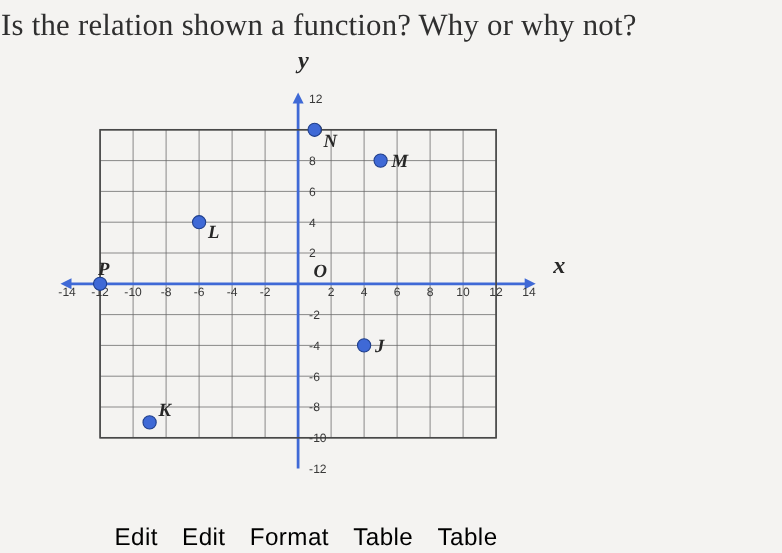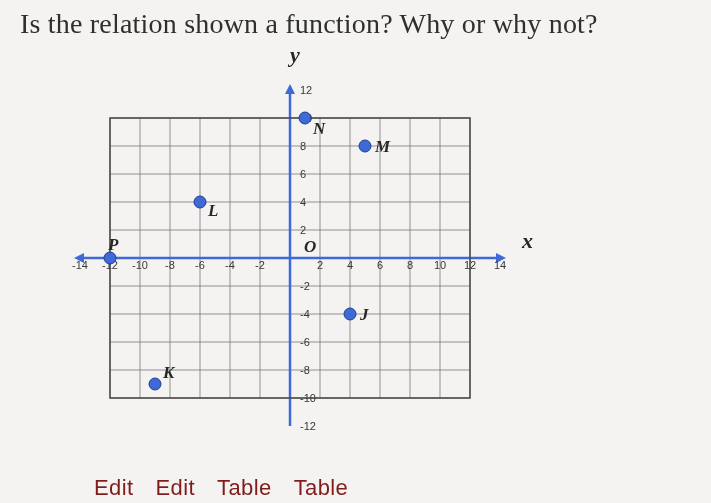--- a/index.html
+++ b/index.html
@@ -8,21 +8,21 @@
     background: #e8e6e4;
     width: 711px;
     height: 503px;
     overflow: hidden;
     position: relative;
   }
   .page {
     background: #f5f4f2;
     width: 100%;
     height: 100%;
-    padding: 8px 20px;
+    padding: 8px 1px;
     filter: contrast(0.95) brightness(1.02);
   }
   .question {
     font-size: 28px;
     font-weight: 500;
     color: #2a2a2a;
     margin-bottom: 6px;
     letter-spacing: 0.2px;
   }
   .chart-wrap {
@@ -50,24 +50,24 @@
     color: #222;
   }
   svg.grid {
     position: absolute;
     top: 20px;
     left: 10px;
   }
   .menu {
     position: absolute;
     bottom: 2px;
-    left: 94px;
+    left: 104px;
     font-family: Arial, sans-serif;
     font-size: 22px;
-    color: #7f1d1d;
+    color: #000000;
     letter-spacing: 0.4px;
     display: flex;
     gap: 22px;
   }
   .menu span { cursor: pointer; }
   .pt-label {
     font-family: 'Times New Roman', serif;
     font-style: italic;
     font-weight: bold;
     font-size: 17px;
@@ -174,15 +174,16 @@
           <circle cx="95" cy="318" r="6" fill="#3a66d6" stroke="#1a3a8a" stroke-width="1"></circle>
           <text x="103" y="312" class="pt-label">K</text>
         </g>
     </svg>
   </div>
 </div>
 
 <div class="menu">
   <span>Edit</span>
   <span>Edit</span>
+  <span>Format</span>
   <span>Table</span>
   <span>Table</span>
 </div>
 
 </body></html>

